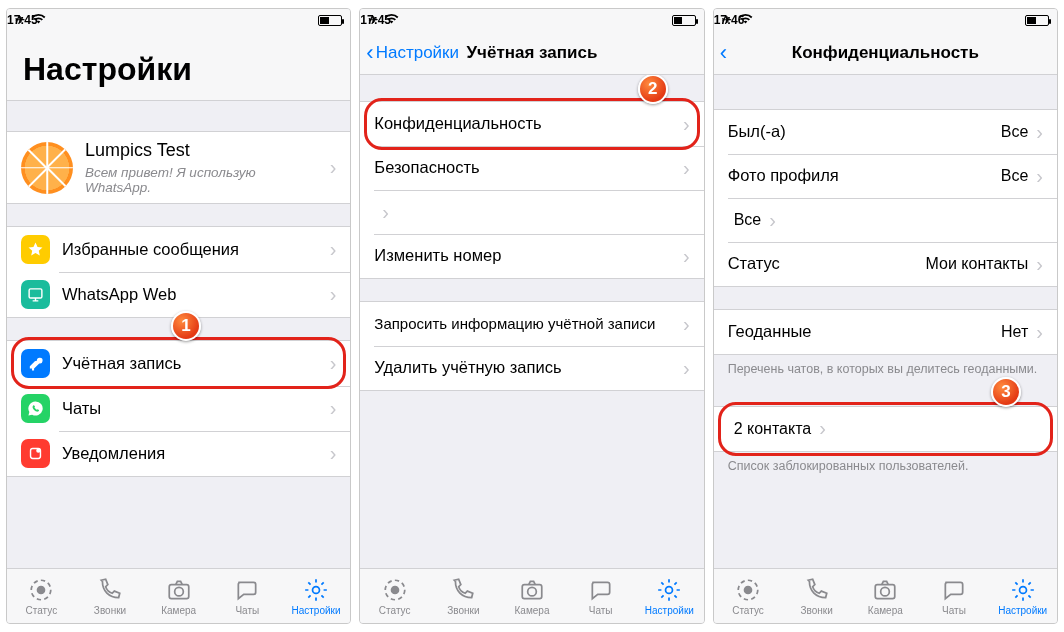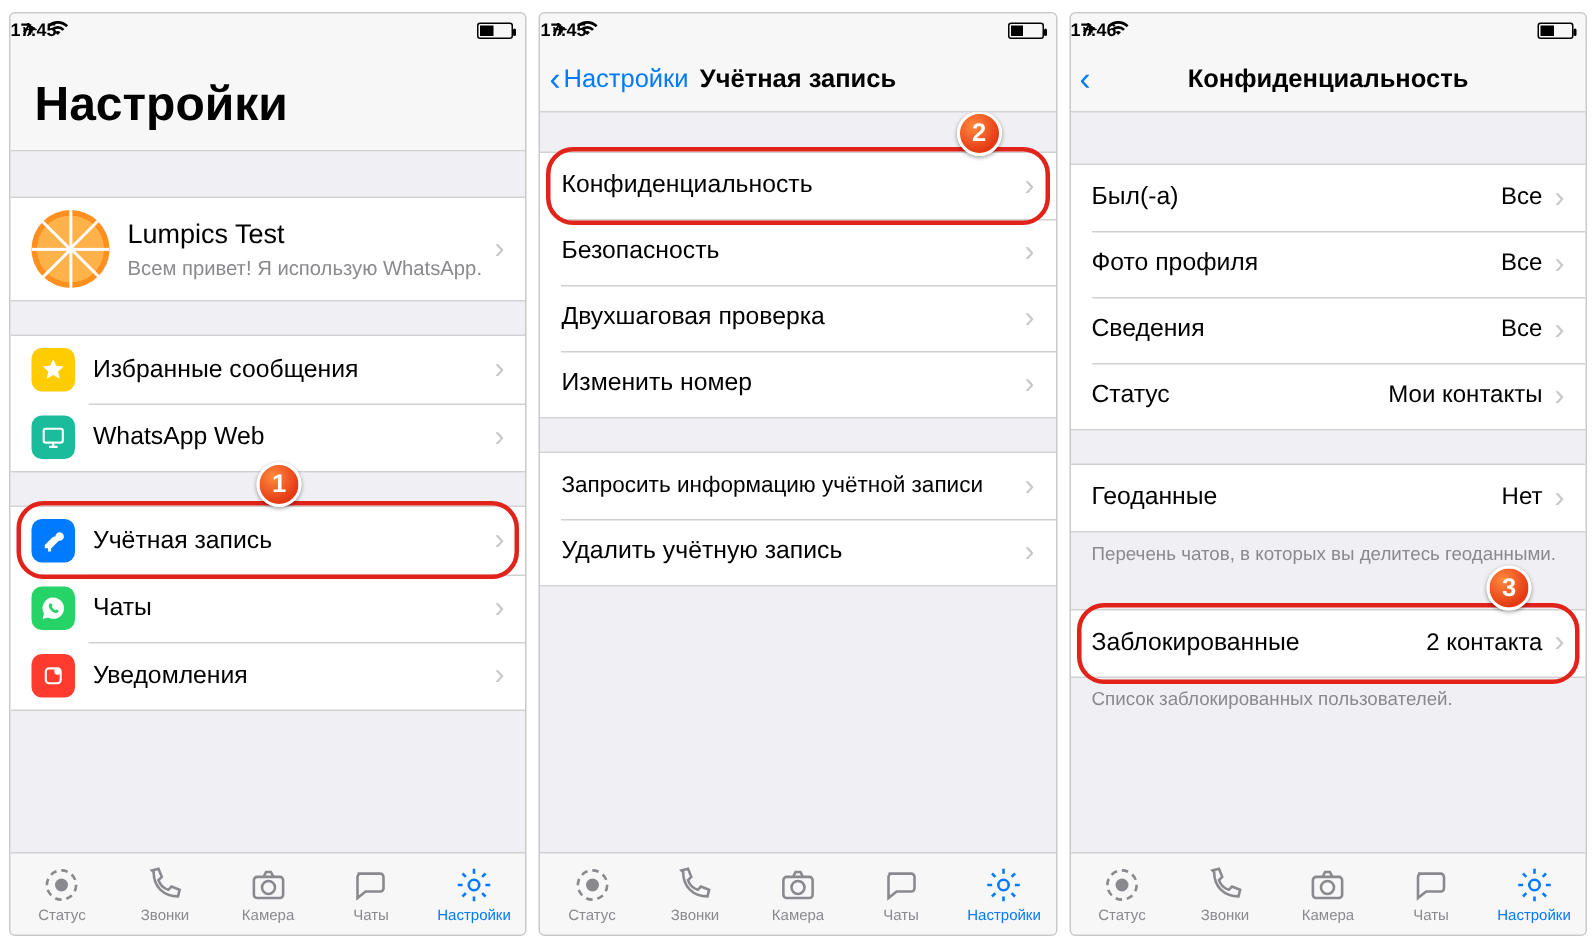--- a/index.html
+++ b/index.html
@@ -89,21 +89,21 @@
   }
   .cell.hasicon + .cell::before { left:52px; }
   .cell .icon {
     width:29px; height:29px; border-radius:7px; margin-right:12px;
     display:flex; align-items:center; justify-content:center; flex-shrink:0;
     color:#fff;
   }
   .cell .label { flex:1 1 auto; font-size:16.5px; color:#000; line-height:1.2;}
   .cell .value { font-size:16px; color:#000000; margin-left:6px;}
   .cell .chev { color:#c7c7cc; font-size:20px; margin-left:8px;}
-  .cell .sub { font-size:13.5px; color:#8a8a8e; margin-top:4px;}
+  .cell .sub { font-size:13.5px; color:#8a8a8e; margin-top:4px;font-style:italic;}
   .cell .stack { display:flex; flex-direction:column; flex:1;}
   .footer-note {
     font-size:12.5px; color:#8a8a8e; padding:6px 14px 0 14px; line-height:1.35;
   }
   
   .emph-wrap { position:relative; }
   .emph {
     position:absolute; border:3px solid #e2231a; border-radius:18px;
     pointer-events:none; z-index:5;
   }
@@ -315,21 +315,20 @@
       <div class="group first emph-wrap" style="margin-top:26px">
         <div class="cell">
           <span class="label">Конфиденциальность</span>
           <span class="chev">›</span>
         </div>
         <div class="cell">
           <span class="label">Безопасность</span>
           <span class="chev">›</span>
         </div>
         <div class="cell">
-          <span class="label">Двухшаговая проверка</span>
           <span class="chev">›</span>
         </div>
         <div class="cell">
           <span class="label">Изменить номер</span>
           <span class="chev">›</span>
         </div>
 
         <div class="emph" style="left:4px; right:4px; top:-4px; height:52px;"></div>
         <div class="badge" style="right:36px; top:-28px;">2</div>
       </div>
@@ -415,21 +414,20 @@
           <span class="label">Был(-а)</span>
           <span class="value">Все</span>
           <span class="chev">›</span>
         </div>
         <div class="cell">
           <span class="label">Фото профиля</span>
           <span class="value">Все</span>
           <span class="chev">›</span>
         </div>
         <div class="cell">
-          <span class="label">Сведения</span>
           <span class="value">Все</span>
           <span class="chev">›</span>
         </div>
         <div class="cell">
           <span class="label">Статус</span>
           <span class="value">Мои контакты</span>
           <span class="chev">›</span>
         </div>
       </div>
 
@@ -437,21 +435,20 @@
         <div class="cell">
           <span class="label">Геоданные</span>
           <span class="value">Нет</span>
           <span class="chev">›</span>
         </div>
       </div>
       <div class="footer-note">Перечень чатов, в которых вы делитесь геоданными.</div>
 
       <div class="group emph-wrap" style="margin-top:28px">
         <div class="cell">
-          <span class="label">Заблокированные</span>
           <span class="value">2 контакта</span>
           <span class="chev">›</span>
         </div>
         <div class="emph" style="left:4px; right:4px; top:-5px; height:54px;"></div>
         <div class="badge" style="right:36px; top:-30px;">3</div>
       </div>
       <div class="footer-note">Список заблокированных пользователей.</div>
     </div>
 
     <div class="tabbar">

